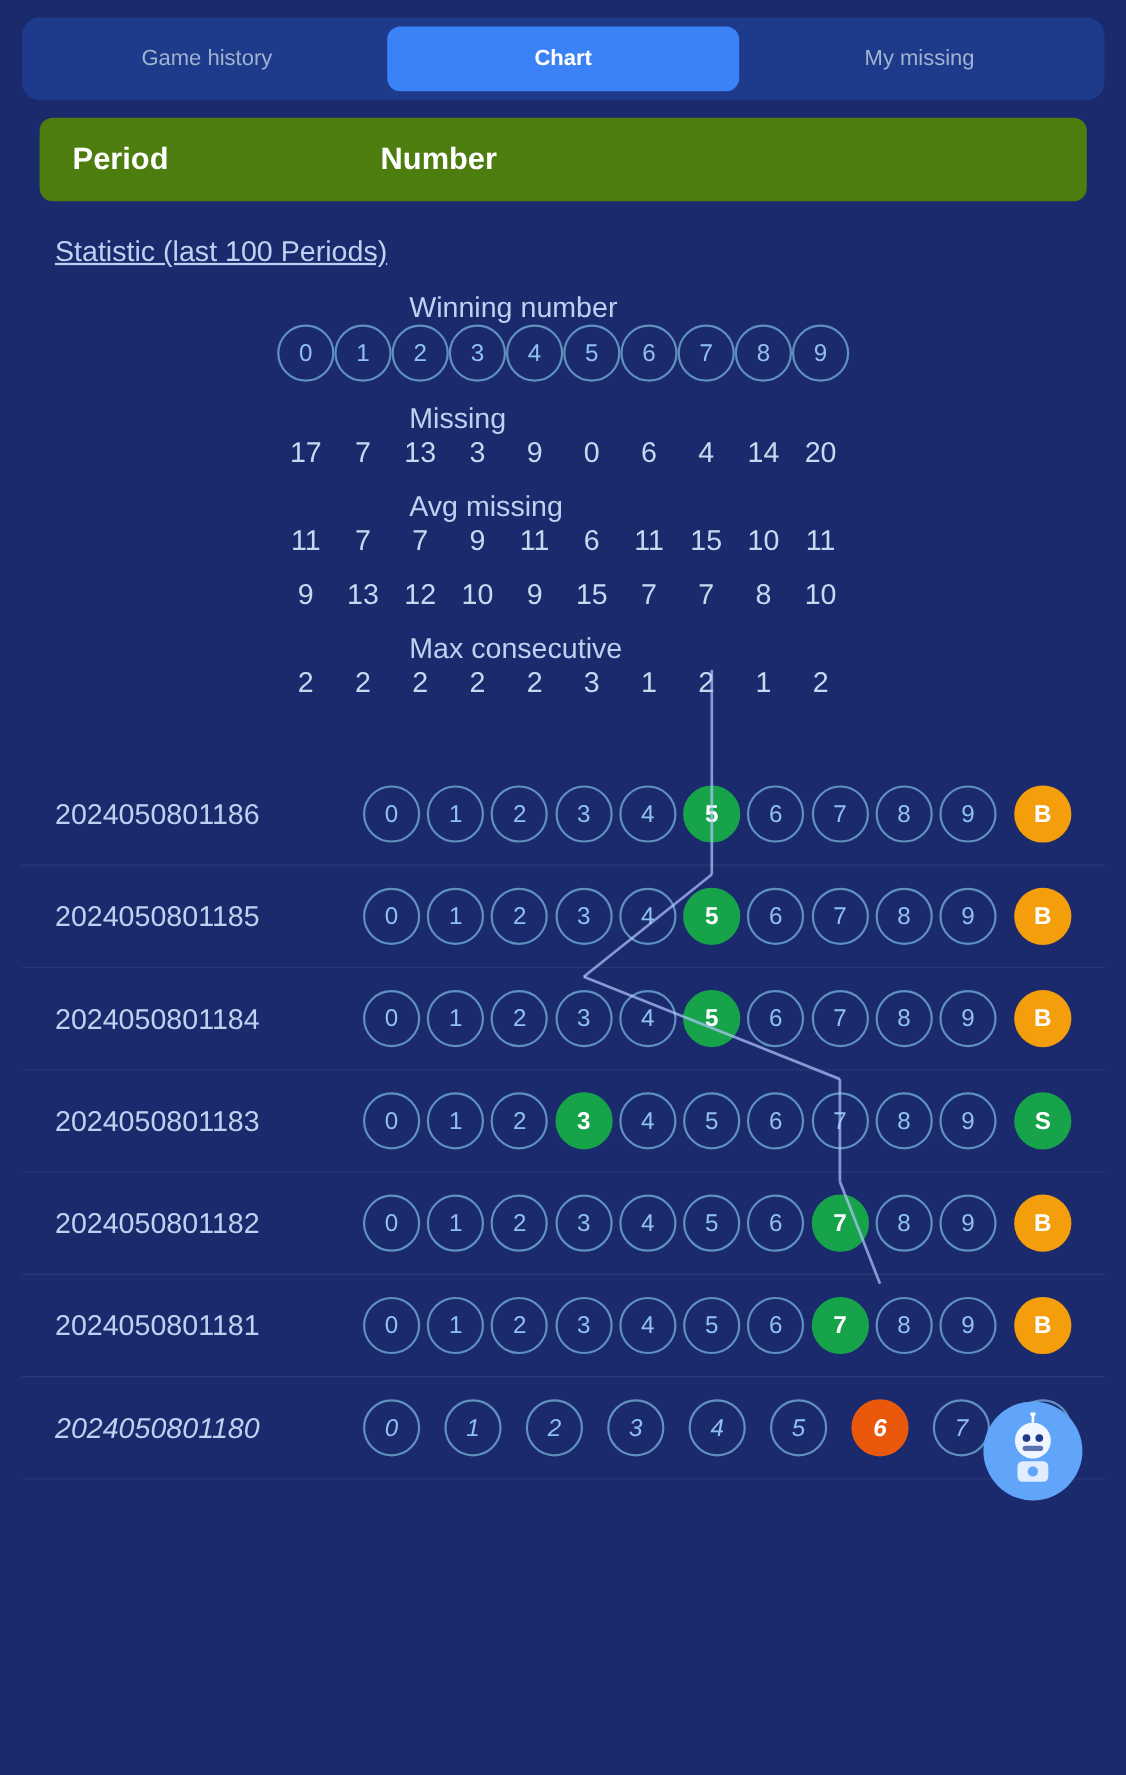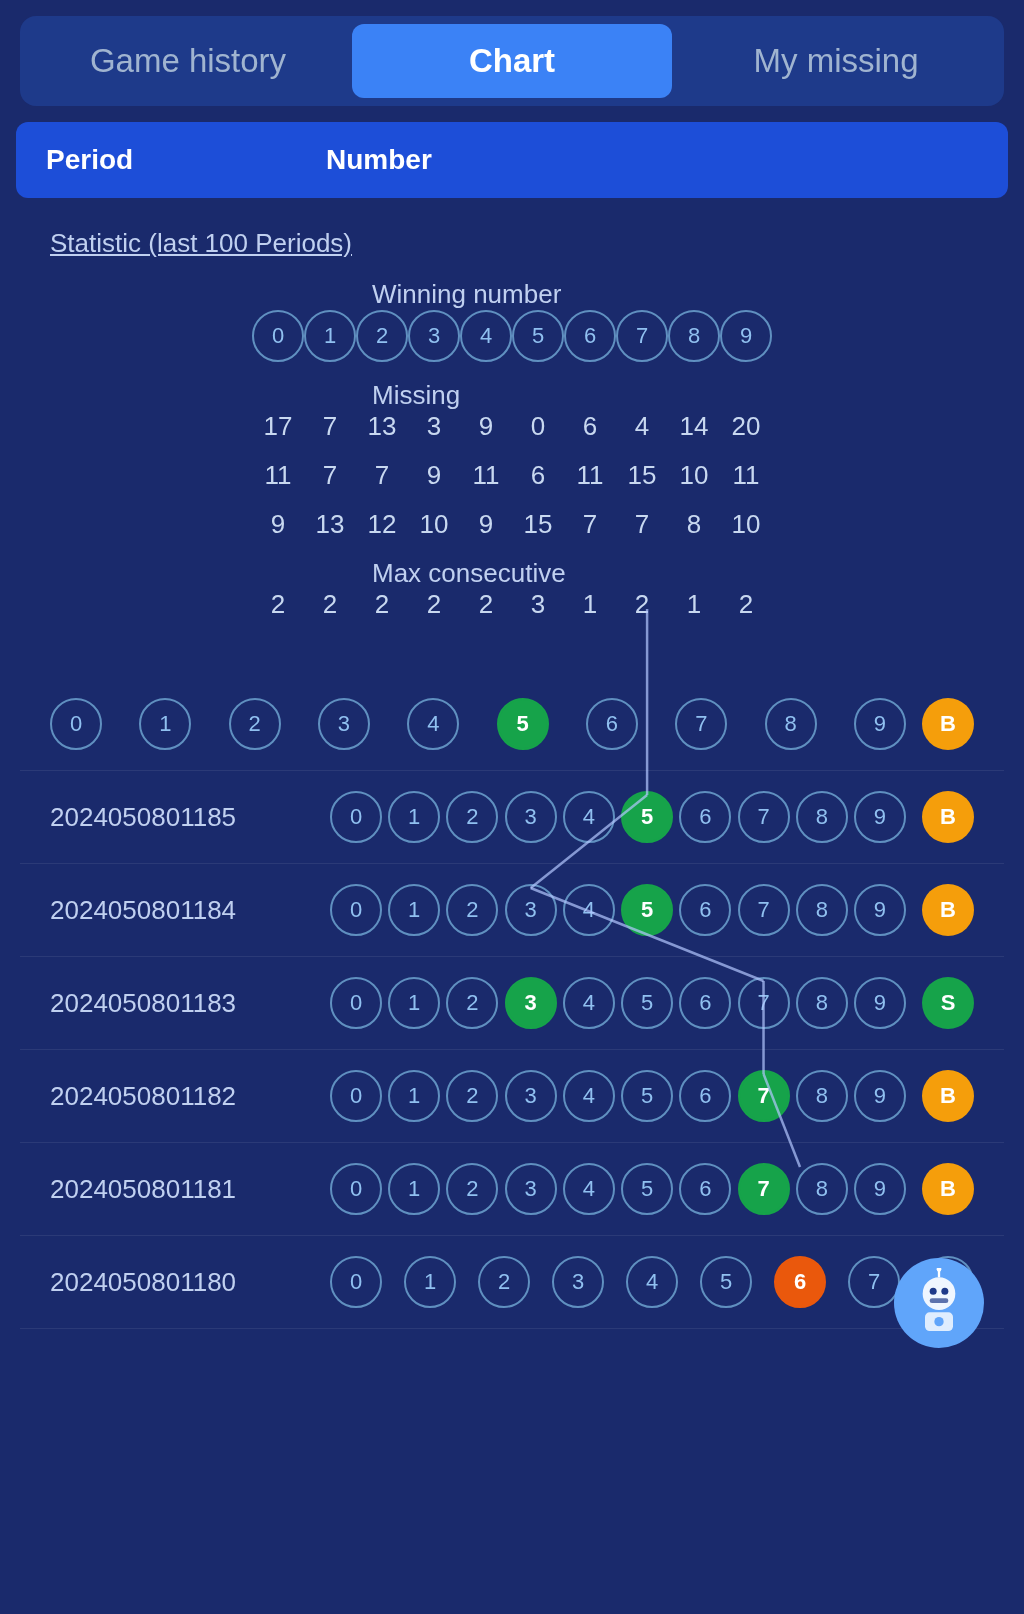--- a/index.html
+++ b/index.html
@@ -19,35 +19,35 @@
       border-radius: 16px;
       margin: 16px 20px;
       padding: 8px;
       gap: 4px;
     }
     .tab-item {
       flex: 1;
       text-align: center;
       padding: 18px 10px;
       border-radius: 12px;
-      font-size: 33px;
+      font-size: 20px;
       font-weight: 500;
       cursor: pointer;
       color: #a0b4d0;
     }
     .tab-item.active {
       background: #3b82f6;
       color: white;
       font-weight: 700;
     }
 
     
     .header-table {
-      background: #1d4ed8;
-      margin: 0 16px;
+      background: #4d7c0f;
+      margin: 0 36px;
       border-radius: 12px;
       display: flex;
       padding: 22px 30px;
       margin-bottom: 10px;
     }
     .header-period {
       font-size: 28px;
       font-weight: 700;
       color: white;
       width: 280px;
@@ -235,20 +235,21 @@
       <span class="stat-num">9</span>
       <span class="stat-num">0</span>
       <span class="stat-num">6</span>
       <span class="stat-num">4</span>
       <span class="stat-num">14</span>
       <span class="stat-num">20</span>
     </div>
   </div>
 
   <div class="stats-row">
+    <div class="stats-label">Avg missing</div>
     <div class="stats-numbers">
       <span class="stat-num">11</span>
       <span class="stat-num">7</span>
       <span class="stat-num">7</span>
       <span class="stat-num">9</span>
       <span class="stat-num">11</span>
       <span class="stat-num">6</span>
       <span class="stat-num">11</span>
       <span class="stat-num">15</span>
       <span class="stat-num">10</span>
@@ -286,20 +287,21 @@
       <span class="stat-num">2</span>
     </div>
   </div>
 </div>
 
 <div class="divider"></div>
 
 <div class="game-rows-wrapper" id="game-rows-wrapper">
 
   <div class="game-row" id="row-1186">
+    <div class="game-period">2024050801186</div>
     <div class="game-numbers">
       <div class="game-circle">0</div>
       <div class="game-circle">1</div>
       <div class="game-circle">2</div>
       <div class="game-circle">3</div>
       <div class="game-circle">4</div>
       <div class="game-circle highlighted-green">5</div>
       <div class="game-circle">6</div>
       <div class="game-circle">7</div>
       <div class="game-circle">8</div>
@@ -386,21 +388,21 @@
       <div class="game-circle">4</div>
       <div class="game-circle">5</div>
       <div class="game-circle">6</div>
       <div class="game-circle highlighted-green">7</div>
       <div class="game-circle">8</div>
       <div class="game-circle">9</div>
     </div>
     <div class="game-badge badge-b">B</div>
   </div>
 
-  <div class="game-row" id="row-1180" style="position:relative;">
+  <div class="game-row" id="row-1180" style="position:relative;font-style:italic;">
     <div class="game-period">2024050801180</div>
     <div class="game-numbers">
       <div class="game-circle">0</div>
       <div class="game-circle">1</div>
       <div class="game-circle">2</div>
       <div class="game-circle">3</div>
       <div class="game-circle">4</div>
       <div class="game-circle">5</div>
       <div class="game-circle highlighted-orange">6</div>
       <div class="game-circle">7</div>

